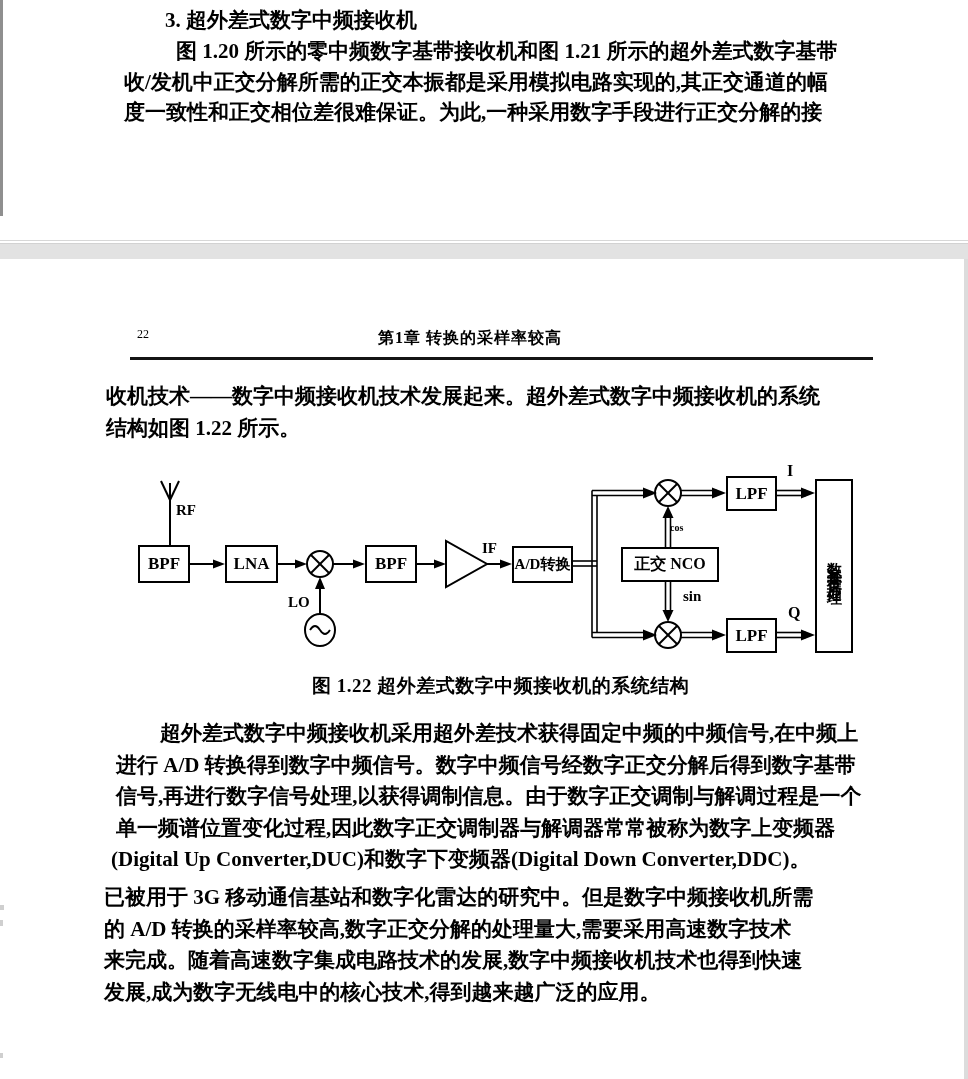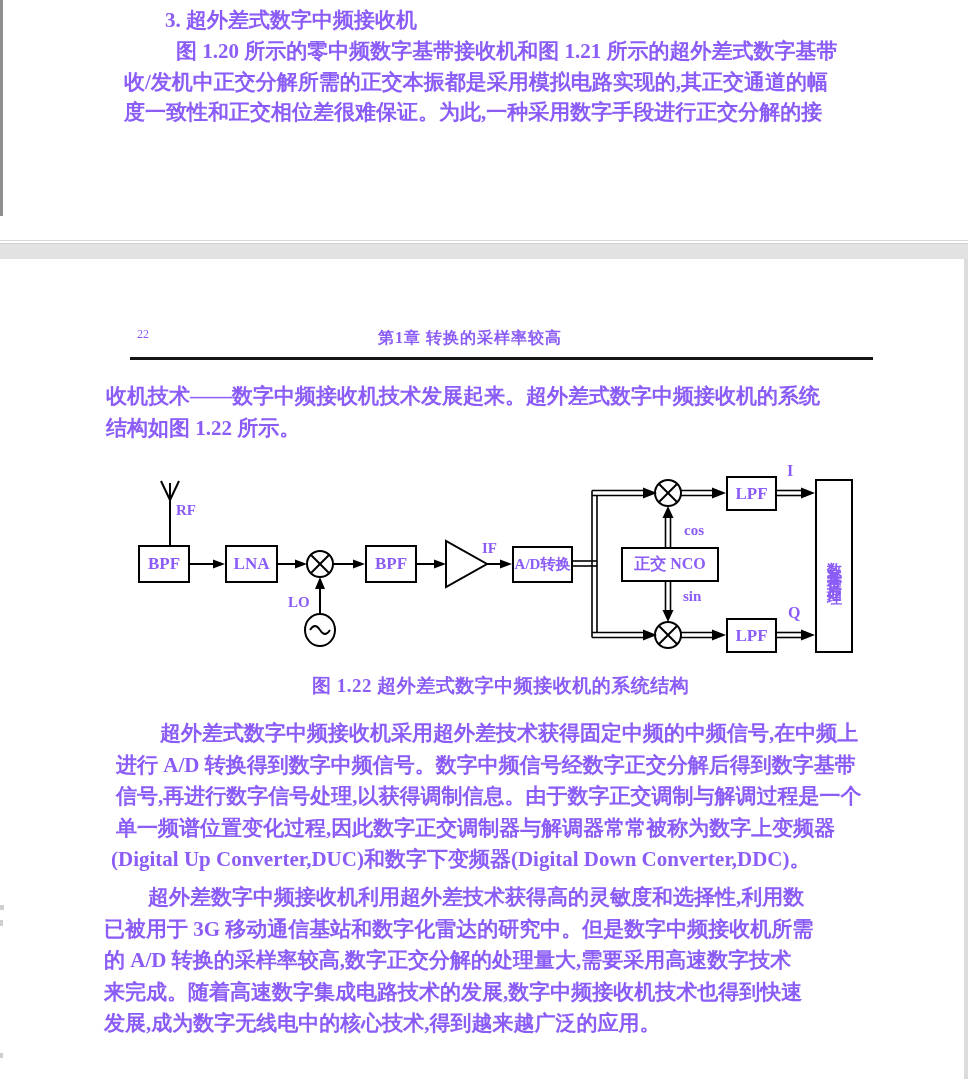--- a/index.html
+++ b/index.html
@@ -1,17 +1,17 @@
 <!DOCTYPE html>
 <html><head>
 <meta charset="utf-8">
 <style>
   html,body{margin:0;padding:0;background:#fff;}
   .canvas{position:relative;width:968px;height:1079px;background:#ffffff;overflow:hidden;
-          font-family:"Liberation Serif","DejaVu Serif",serif;color:#8b5cf6;}
+          font-family:"Liberation Serif","DejaVu Serif",serif;color:#000000;}
   
   .top-section{position:absolute;left:0;top:0;width:968px;height:240px;background:#fff;border-bottom:1px solid #d7d7d7;}
   .top-left-line{position:absolute;left:0;top:0;width:3px;height:216px;background:#8f8f8f;}
   .top-text{position:absolute;left:124px;top:5px;width:756px;}
   .top-text .line{height:30.8px;line-height:30.8px;font-size:21px;font-weight:600;white-space:nowrap;}
   .t-heading{padding-left:41px;}
   .t-indent{padding-left:52px;}
   
   .divider-band{position:absolute;left:0;top:243px;width:968px;height:16px;background:#e2e2e2;border-top:1px solid #d2d2d2;border-bottom:1px solid #d8d8d8;}
   
@@ -38,21 +38,21 @@
   .blk-adc{left:382px;top:78px;width:61px;height:37px;font-size:15px;}
   .blk-nco{left:491px;top:79px;width:98px;height:35px;font-size:16px;}
   .blk-lpfi{left:596px;top:8px;width:51px;height:35px;}
   .blk-lpfq{left:596px;top:150px;width:51px;height:35px;}
   .blk-dsp{left:685px;top:11px;width:38px;height:174px;}
   .dsp-text{writing-mode:vertical-rl;text-orientation:upright;font-size:15px;font-weight:700;letter-spacing:4px;line-height:1;}
   .siglabel{position:absolute;font-weight:700;font-size:15px;white-space:nowrap;}
   .lab-rf{left:46px;top:34px;}
   .lab-lo{left:158px;top:126px;}
   .lab-if{left:352px;top:72px;}
-  .lab-cos{left:554px;top:54px;font-size:15px;}
+  .lab-cos{left:540px;top:54px;font-size:10px;}
   .lab-sin{left:553px;top:120px;font-size:15px;}
   .lab-i{left:657px;top:-6px;font-size:16px;}
   .lab-q{left:658px;top:136px;font-size:16px;}
   
   .artifact{position:absolute;background:#a8a8a8;opacity:.55;}
 </style>
 </head>
 <body>
 
 <div class="canvas">
@@ -191,21 +191,20 @@
 
     <div class="para3">
       <div class="bodyline indent2">超外差式数字中频接收机采用超外差技术获得固定中频的中频信号,在中频上</div>
       <div class="bodyline">进行 A/D 转换得到数字中频信号。数字中频信号经数字正交分解后得到数字基带</div>
       <div class="bodyline">信号,再进行数字信号处理,以获得调制信息。由于数字正交调制与解调过程是一个</div>
       <div class="bodyline">单一频谱位置变化过程,因此数字正交调制器与解调器常常被称为数字上变频器</div>
       <div class="bodyline outdent">(Digital Up Converter,DUC)和数字下变频器(Digital Down Converter,DDC)。</div>
     </div>
 
     <div class="para4">
-      <div class="bodyline indent2">超外差数字中频接收机利用超外差技术获得高的灵敏度和选择性,利用数</div>
       <div class="bodyline">已被用于 3G 移动通信基站和数字化雷达的研究中。但是数字中频接收机所需</div>
       <div class="bodyline">的 A/D 转换的采样率较高,数字正交分解的处理量大,需要采用高速数字技术</div>
       <div class="bodyline">来完成。随着高速数字集成电路技术的发展,数字中频接收机技术也得到快速</div>
       <div class="bodyline">发展,成为数字无线电中的核心技术,得到越来越广泛的应用。</div>
     </div>
   </div>
 
   <div class="artifact" style="left:0;top:905px;width:4px;height:5px;"></div>
   <div class="artifact" style="left:0;top:920px;width:3px;height:6px;"></div>
   <div class="artifact" style="left:0;top:1053px;width:3px;height:5px;"></div>

